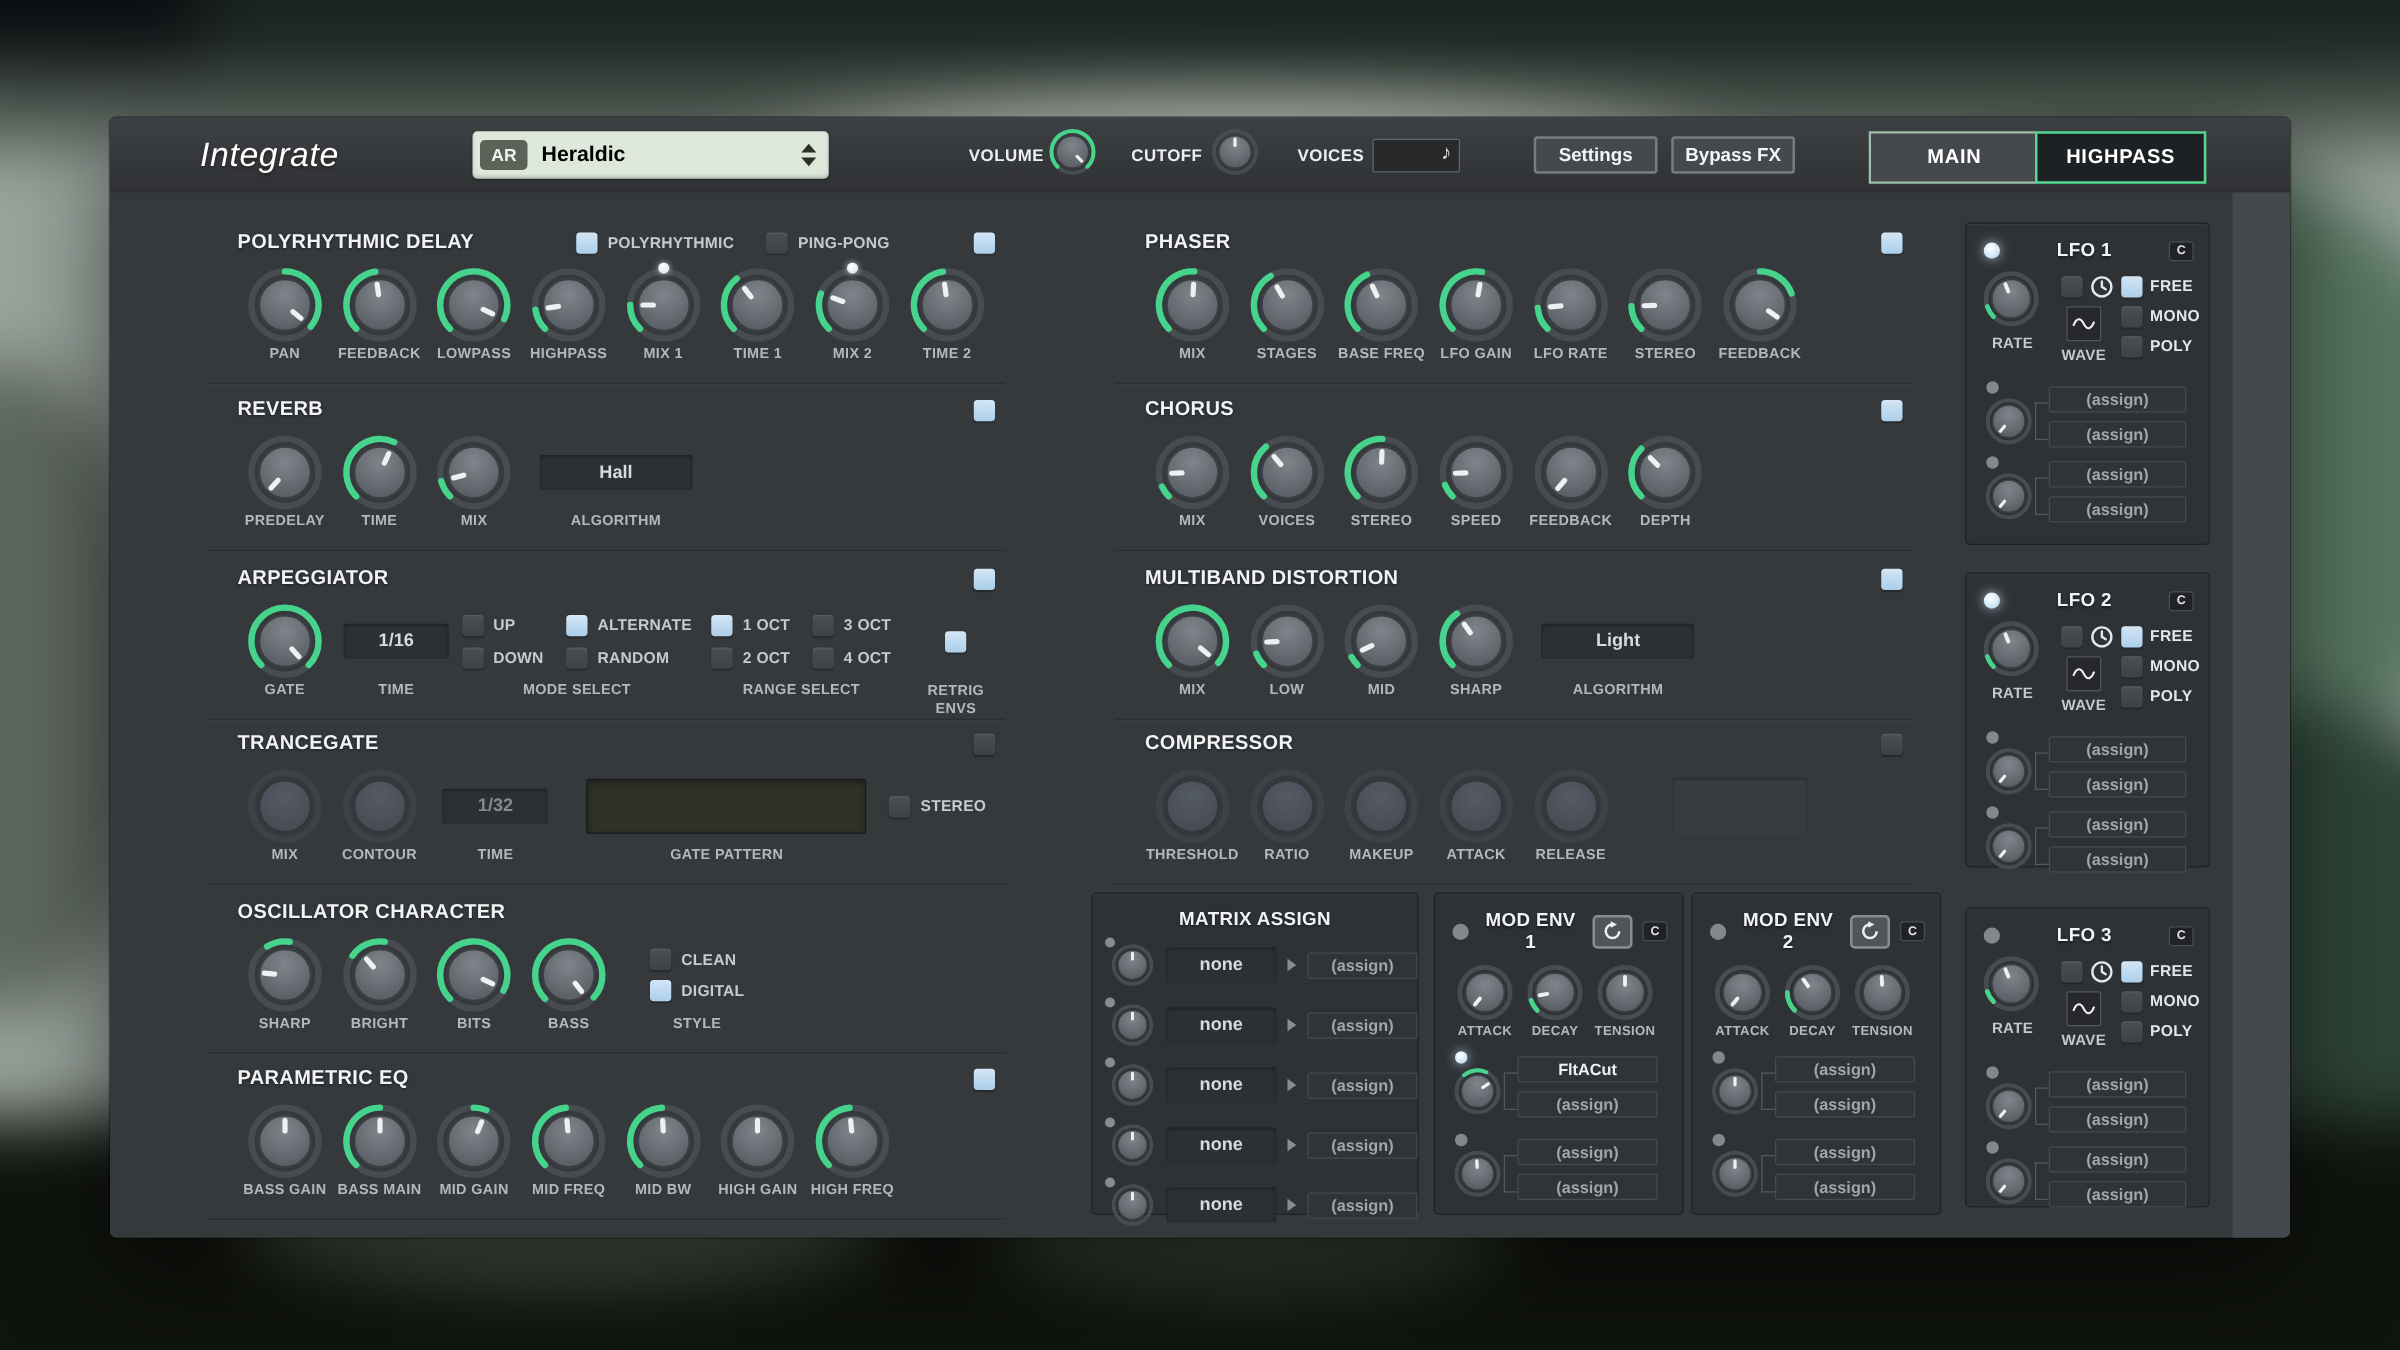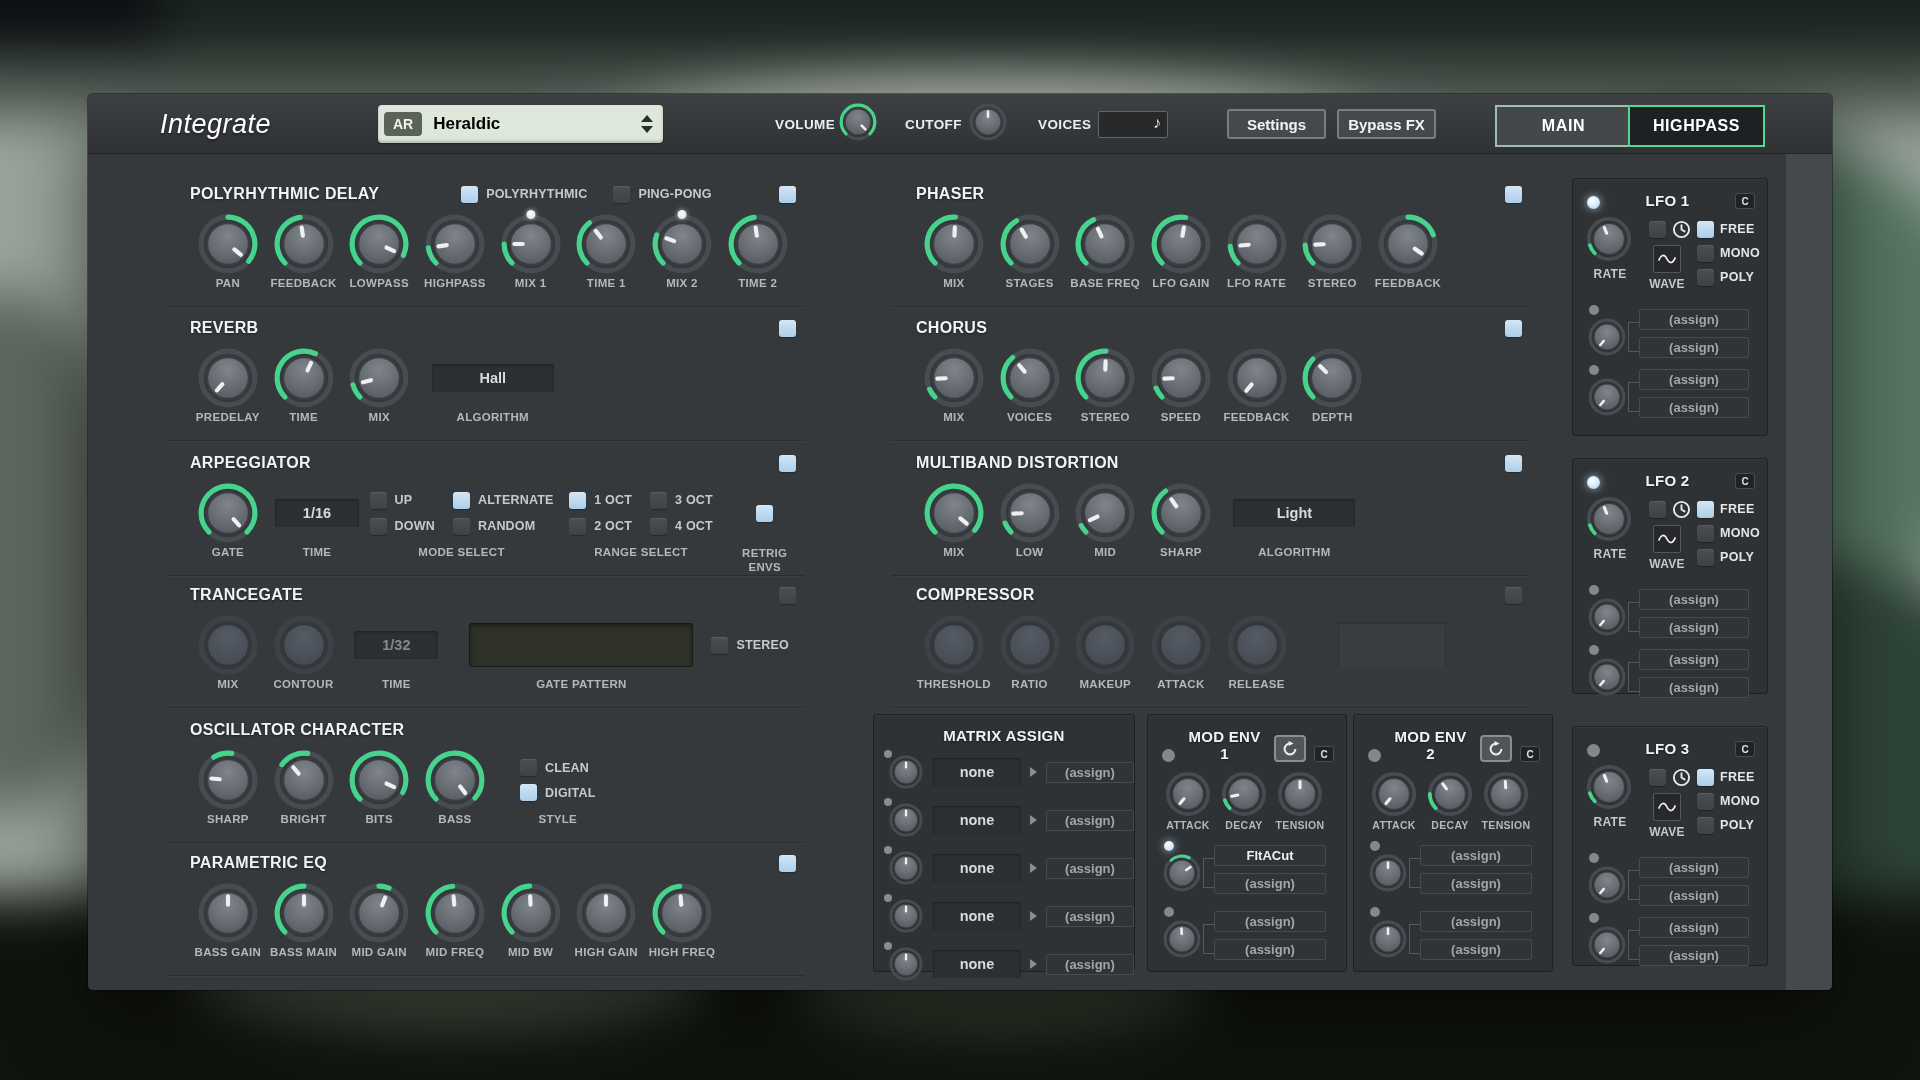--- a/index.html
+++ b/index.html
@@ -57,21 +57,21 @@
 
 .panel{position:absolute;background:#2f3235;border:1px solid rgba(0,0,0,.35);border-radius:4px;box-shadow:inset 0 1px 0 rgba(255,255,255,.04)}
 .panel-title{text-align:center;font-size:15px;font-weight:700;color:#f1f3f4;letter-spacing:.3px;margin-top:12px;text-shadow:0 1px 2px rgba(0,0,0,.5)}
 .mrows{margin-top:10px}
 .mrow{display:flex;align-items:center;margin:0 0 12px 14px;position:relative;gap:9px}
 .mrow-dot{position:absolute;left:-4px;top:-4px;width:8px;height:8px;border-radius:50%;background:#868c92}
 .msel{width:92px}.mtgt{width:92px;height:30px}
 .tri{width:0;height:0;border-top:5px solid transparent;border-bottom:5px solid transparent;border-left:7px solid #898d92}
 .slot{background:#303337;border:1px solid #474a4e;border-radius:2px;color:#a2a6ab;font-size:13px;font-weight:700;display:flex;align-items:center;justify-content:center;height:21px}
 .slot.assigned{color:#eef0f2}
-.ph-head{display:flex;align-items:flex-end;padding:13px 12px 0 14px;gap:8px}
+.ph-head{display:flex;align-items:center;padding:13px 12px 0 14px;gap:8px}
 .ph-title{flex:1;text-align:center;font-size:15px;font-weight:700;color:#f1f3f4;letter-spacing:.3px;text-shadow:0 1px 2px rgba(0,0,0,.5)}
 .led{width:13px;height:13px;border-radius:50%;background:#82888e;flex:none}
 .led.on{background:radial-gradient(circle at 40% 35%,#fff,#d3e8f7 55%,#a3c9e0);box-shadow:0 0 9px rgba(200,232,255,.75)}
 .loopbtn{width:32px;height:27px;background:#51555a;border:2px solid #8a8e93;border-radius:4px;display:flex;align-items:center;justify-content:center;padding:0}
 .cbtn{width:20px;height:16px;background:#202225;border:1px solid #4a4e52;border-radius:3px;color:#dfe2e5;font-size:10px;font-weight:700;display:flex;align-items:center;justify-content:center;font-family:inherit}
 .mkrow{display:flex;margin-top:8px;padding-left:12px}
 .mkrow .kcell{width:56px}
 .mkrow .klabel{font-size:10.5px}
 .agroup{position:relative;height:54px;margin:12px 0 0 8px}
 .g-led{position:absolute;left:8px;top:-2px;width:10px;height:10px}

